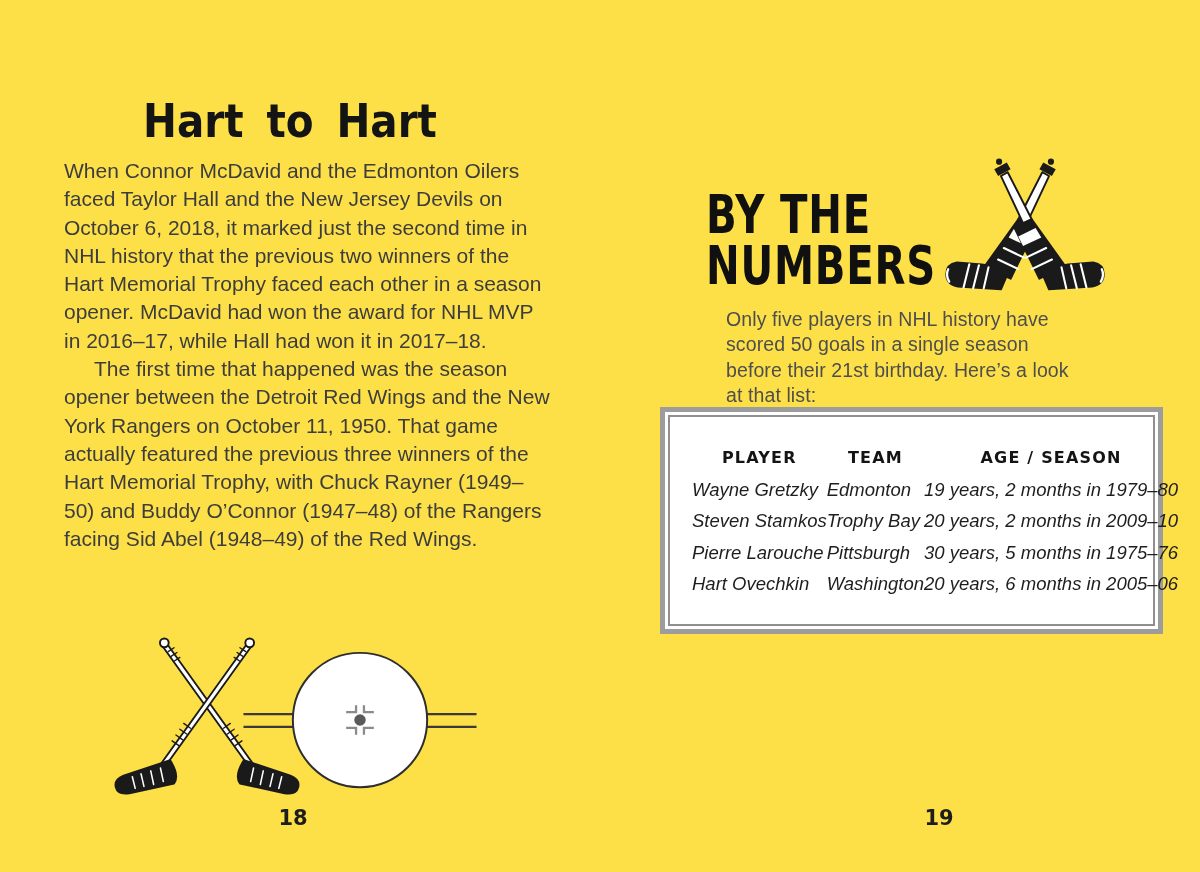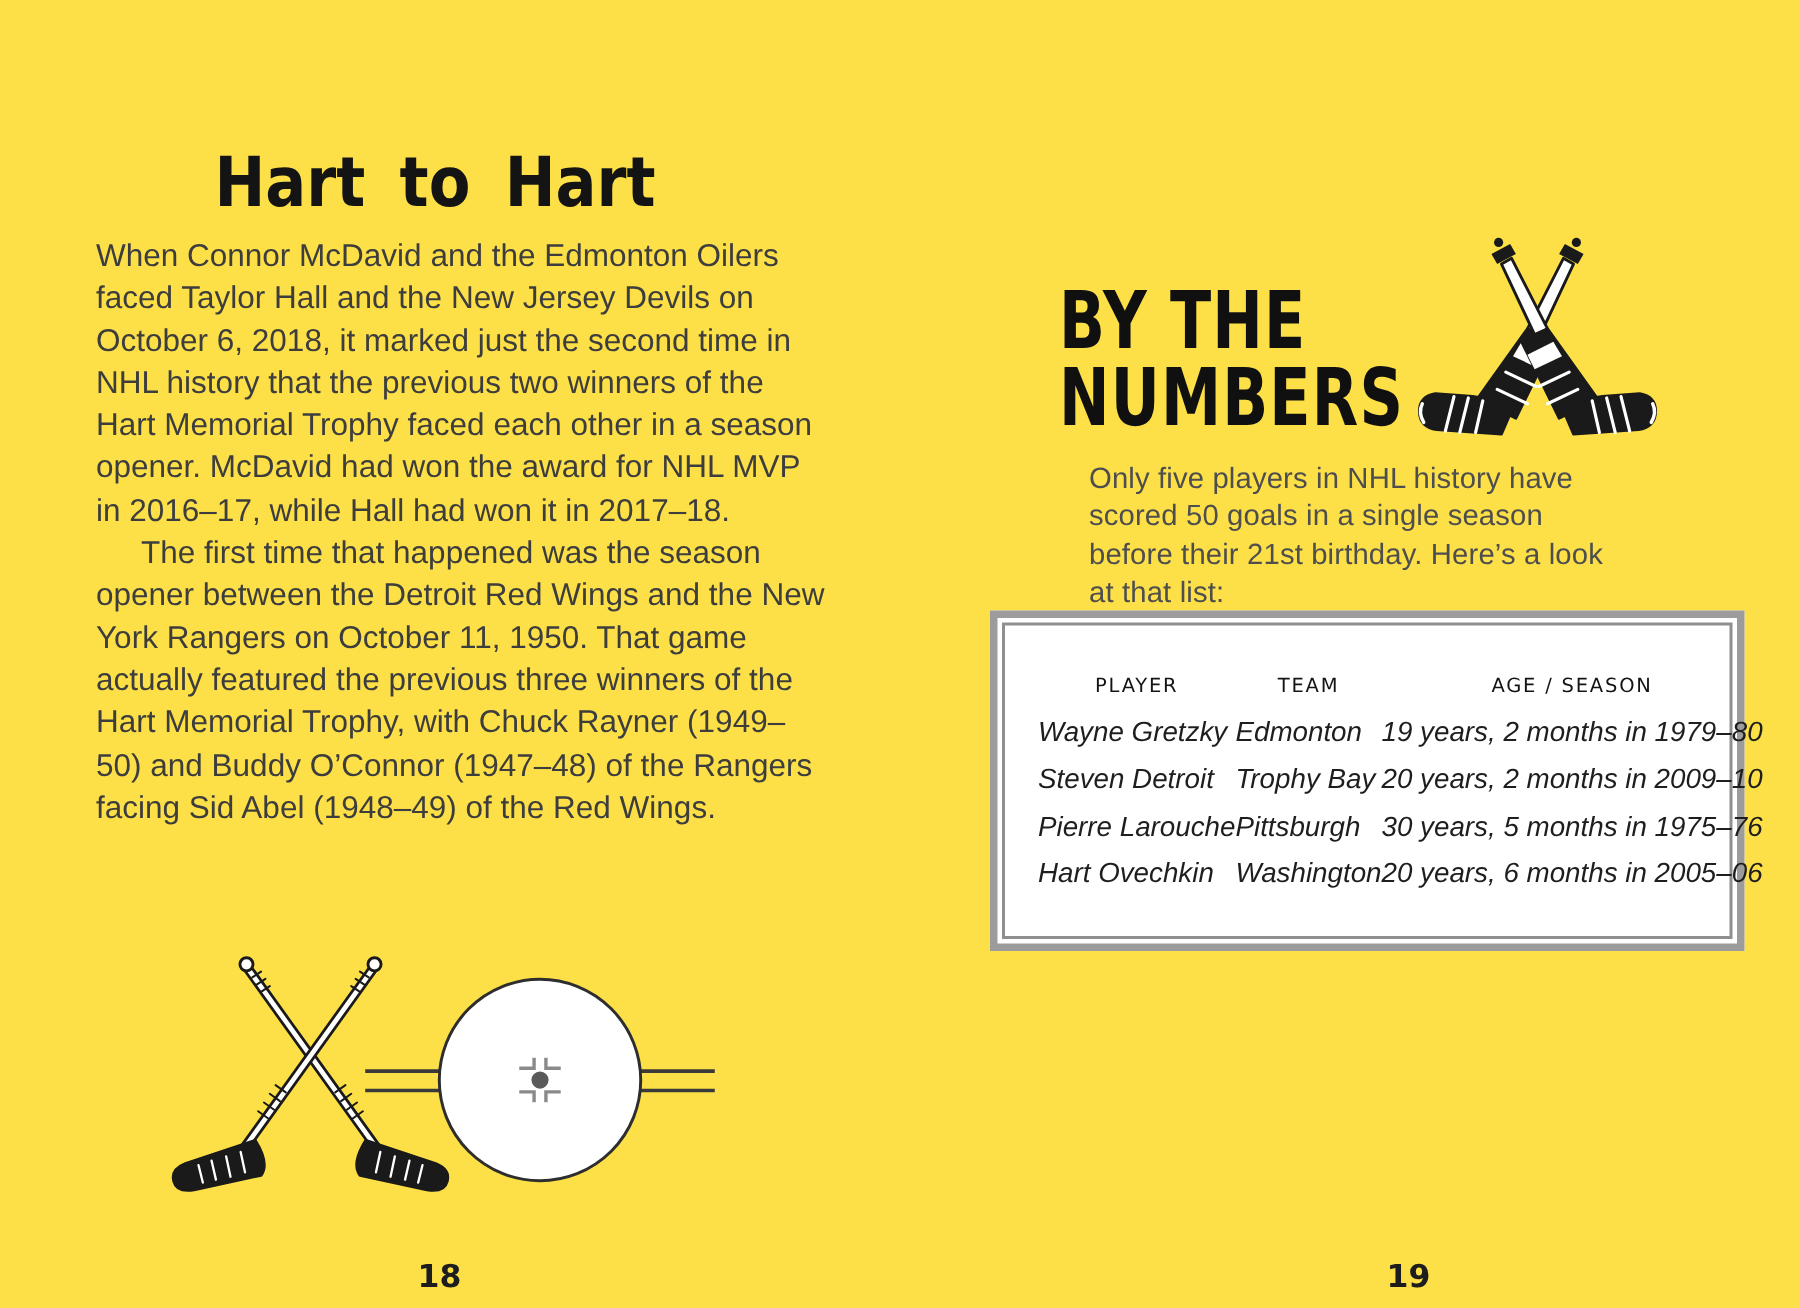--- a/index.html
+++ b/index.html
@@ -41,21 +41,20 @@
 
   .page-number {
     position: absolute;
     font-family: "DejaVu Sans", sans-serif;
     font-weight: bold;
     font-size: 21px;
     color: #1d1d1d;
     text-align: center;
     width: 480px;
     top: 806px;
-    margin-top: 33px;
   }
   .page-number.left { left: 53px; }
   .page-number.right { left: 699px; }
 
   
   .btn-heading {
     position: absolute; left: 706px; top: 189px;
     font-family: "DejaVu Sans", sans-serif;
     font-weight: bold;
     color: #101010;
@@ -84,22 +83,22 @@
   }
   .stat-box-inner {
     width: 100%; height: 100%;
     border: 2px solid #8f8f8f;
     padding: 16px 18px 10px 22px;
     display: flex; align-items: center;
   }
   table.stat-table { width: 100%; border-collapse: collapse; }
   table.stat-table th {
     font-family: "DejaVu Sans", sans-serif;
-    font-weight: normal;
-    font-size: 13px;
+    font-weight: bold;
+    font-size: 16px;
     letter-spacing: 1.2px;
     color: #141414;
     text-align: center;
     padding-bottom: 8px;
     white-space: nowrap;
   }
   table.stat-table td {
     font-size: 18.5px;
     color: #1e1e1e;
     padding: 4.6px 0;
@@ -214,21 +213,21 @@
             <th>AGE / SEASON</th>
           </tr>
         </thead>
         <tbody>
             <tr>
               <td>Wayne Gretzky</td>
               <td>Edmonton</td>
               <td>19 years, 2 months in 1979–80</td>
             </tr>
             <tr>
-              <td>Steven Detroit</td>
+              <td>Steven Stamkos</td>
               <td>Trophy Bay</td>
               <td>20 years, 2 months in 2009–10</td>
             </tr>
             <tr>
               <td>Pierre Larouche</td>
               <td>Pittsburgh</td>
               <td>30 years, 5 months in 1975–76</td>
             </tr>
             <tr>
               <td>Hart Ovechkin</td>

